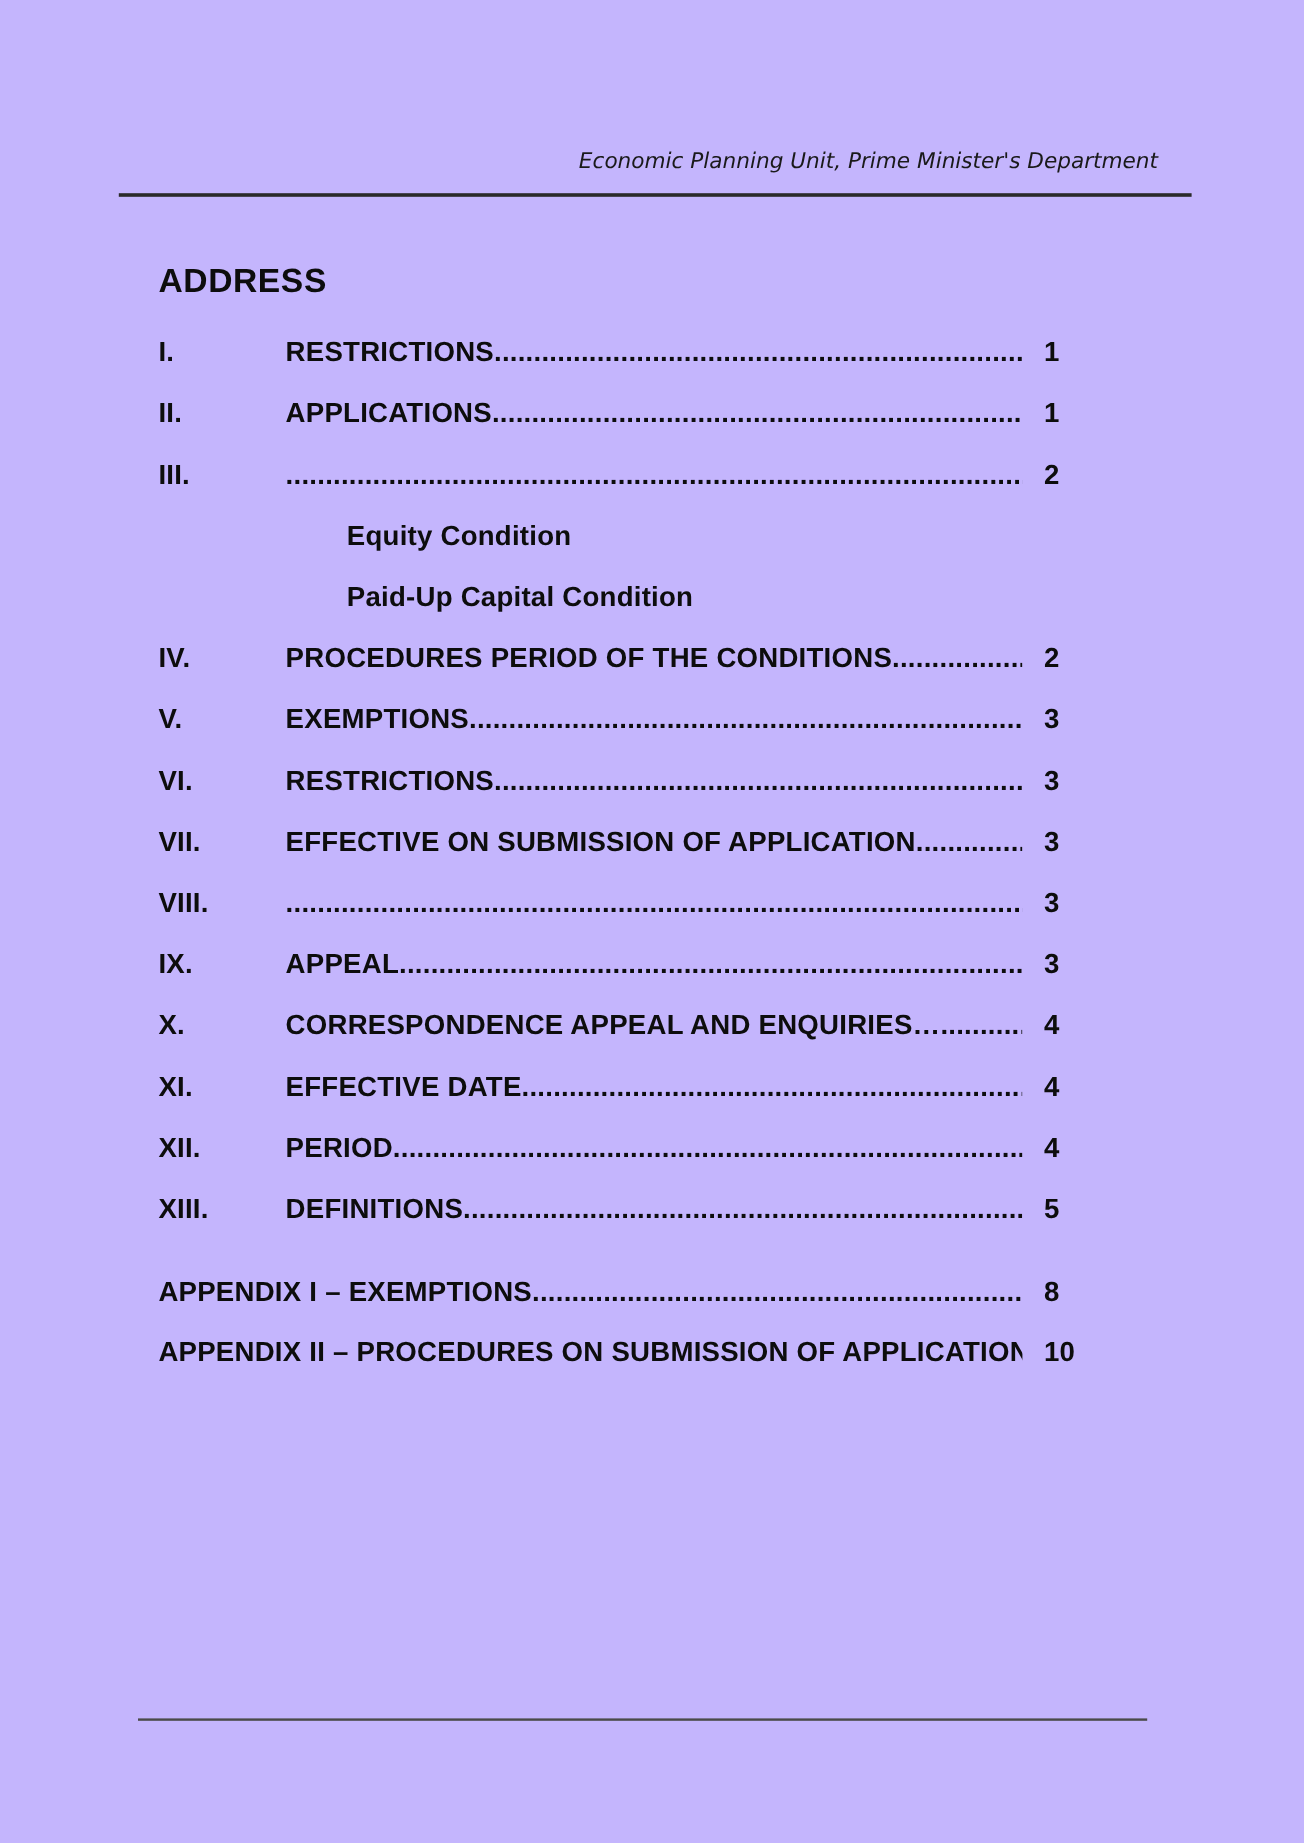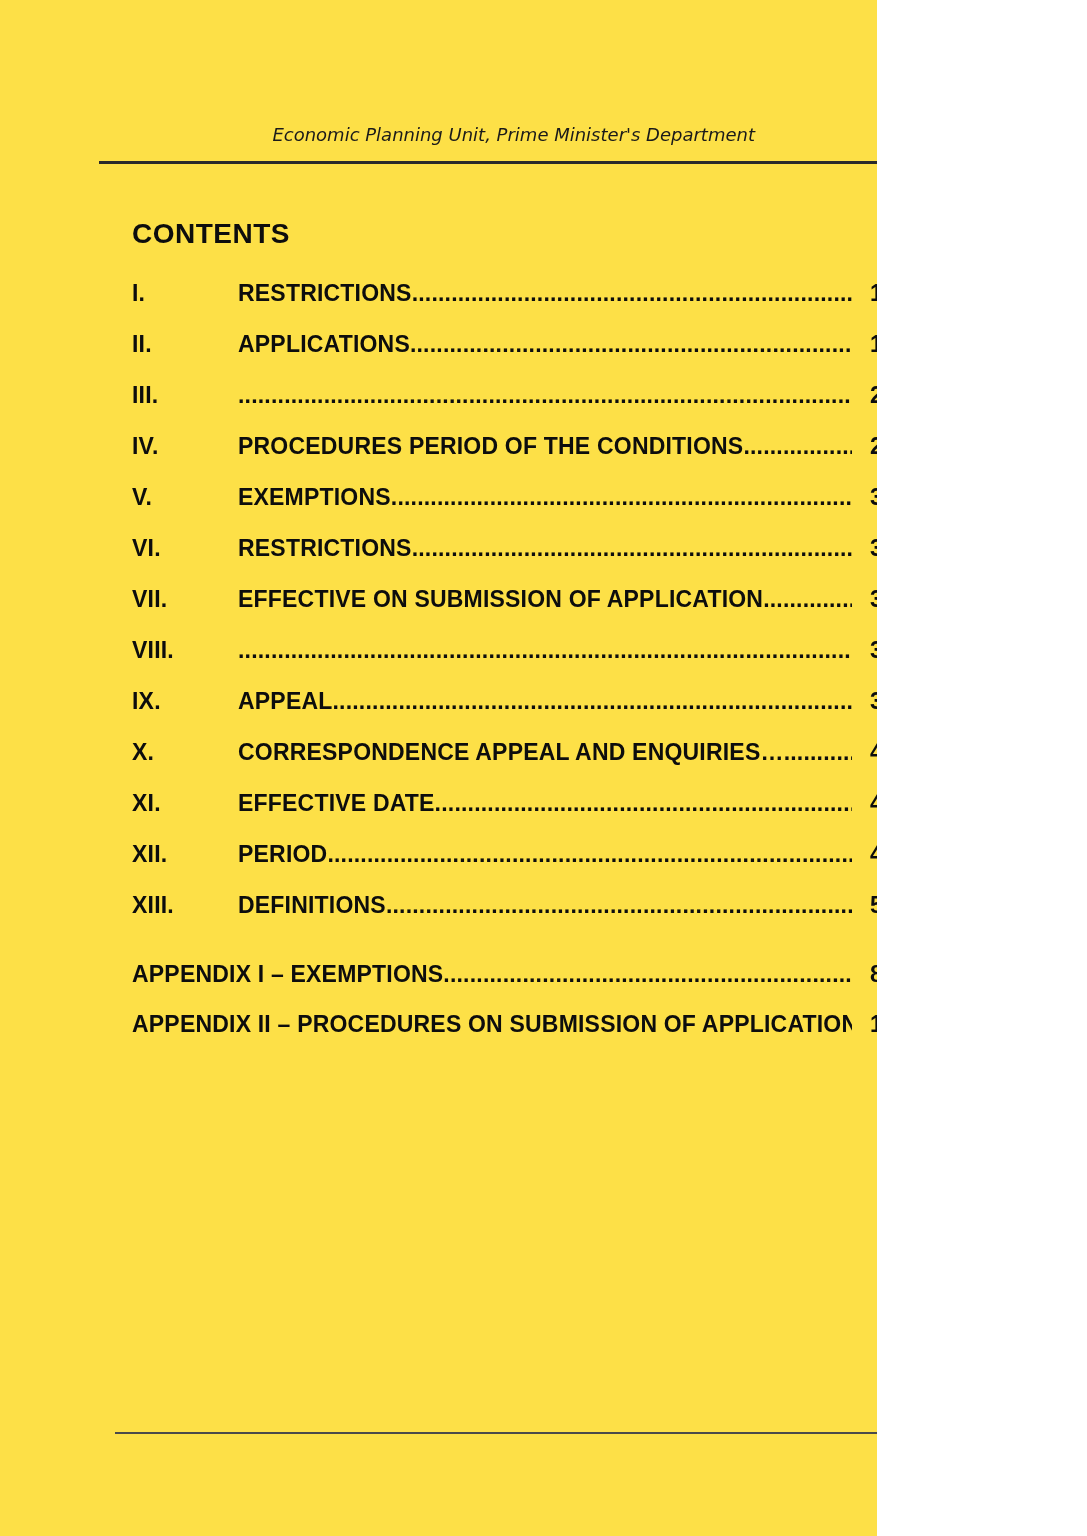--- a/index.html
+++ b/index.html
@@ -2,23 +2,23 @@
 <html><head>
 <meta charset="utf-8">
 <style>
   html, body {
     margin: 0;
     padding: 0;
     background: #ffffff;
   }
   .page {
     position: relative;
-    width: 877px;
+    width: 1087px;
     height: 1536px;
-    background: #fde047;
+    background: #c4b5fd;
     font-family: "Liberation Sans", sans-serif;
     color: #111111;
     overflow: hidden;
   }
 
   
   .header-text {
     position: absolute;
     top: 124px;
     right: 122px;
@@ -114,21 +114,21 @@
   }
 </style>
 </head>
 <body>
 
 <div class="page">
 
   <div class="header-text">Economic Planning Unit, Prime Minister's Department</div>
   <div class="rule-top"></div>
 
-  <div class="contents-title">CONTENTS</div>
+  <div class="contents-title">ADDRESS</div>
 
   <div class="toc">
 
     <div class="toc-row">
       <span class="num">I.</span>
       <span class="mid">
           <span class="lbl">RESTRICTIONS</span>
           <span class="leader">...................................................................................................................................................................................................</span>
         </span>
       <span class="pg">1</span>
@@ -144,21 +144,27 @@
     </div>
 
     <div class="toc-row">
       <span class="num">III.</span>
       <span class="mid">
           <span class="leader">...................................................................................................................................................................................................</span>
         </span>
       <span class="pg">2</span>
     </div>
 
-
+    <div class="toc-row sub">
+      <span class="lbl">Equity Condition</span>
+    </div>
+
+    <div class="toc-row sub">
+      <span class="lbl">Paid-Up Capital Condition</span>
+    </div>
 
     <div class="toc-row">
       <span class="num">IV.</span>
       <span class="mid">
           <span class="lbl">PROCEDURES PERIOD OF THE CONDITIONS</span>
           <span class="leader">...................................................................................................................................................................................................</span>
         </span>
       <span class="pg">2</span>
     </div>
 

